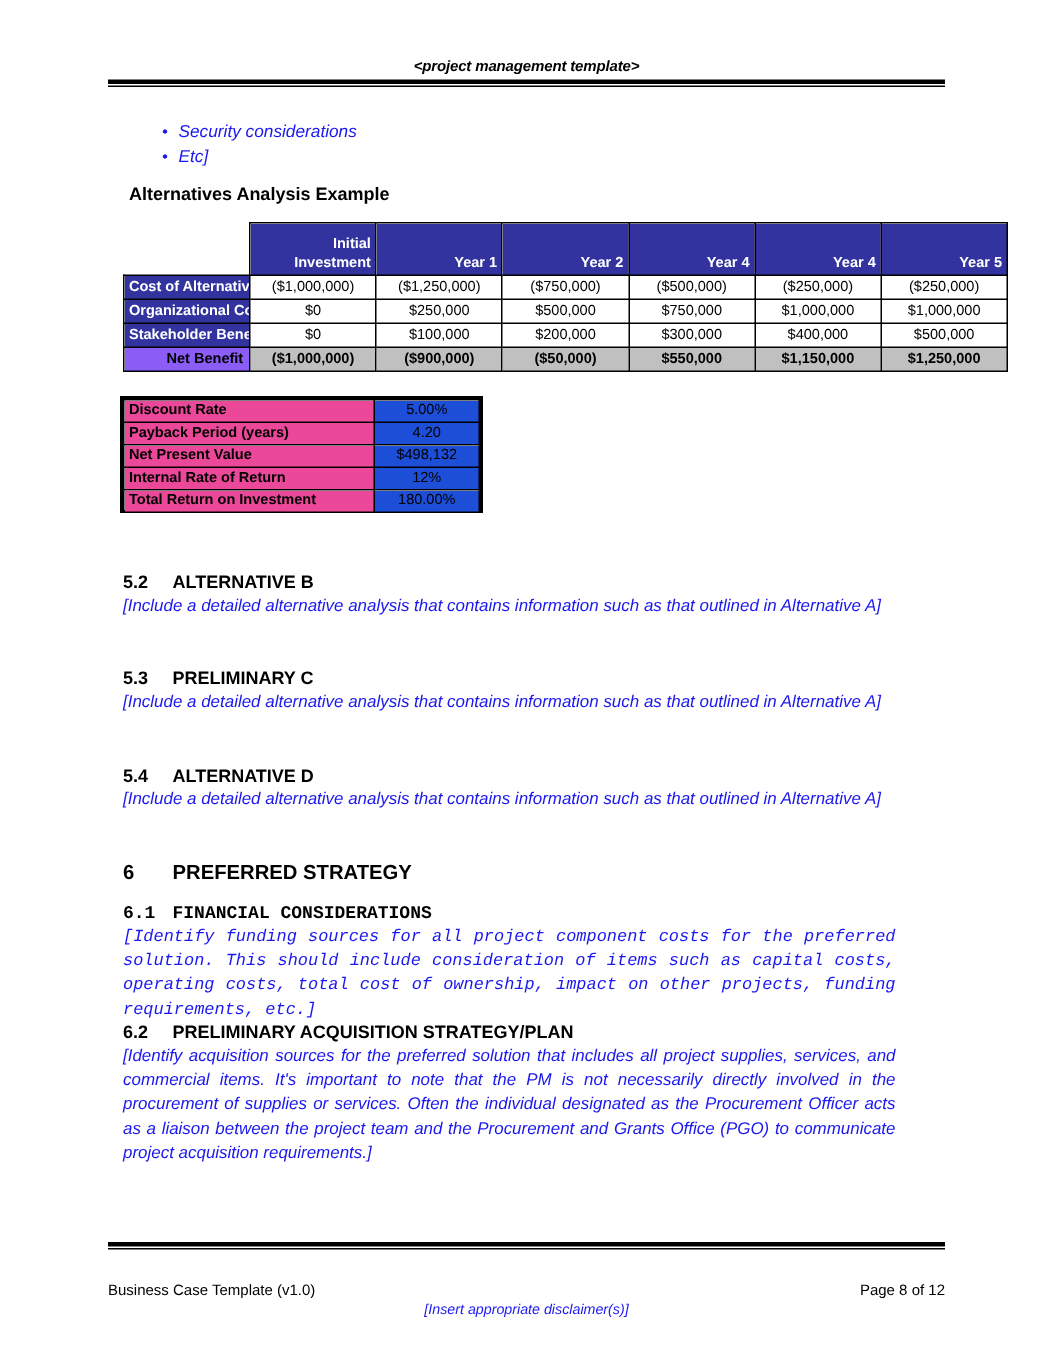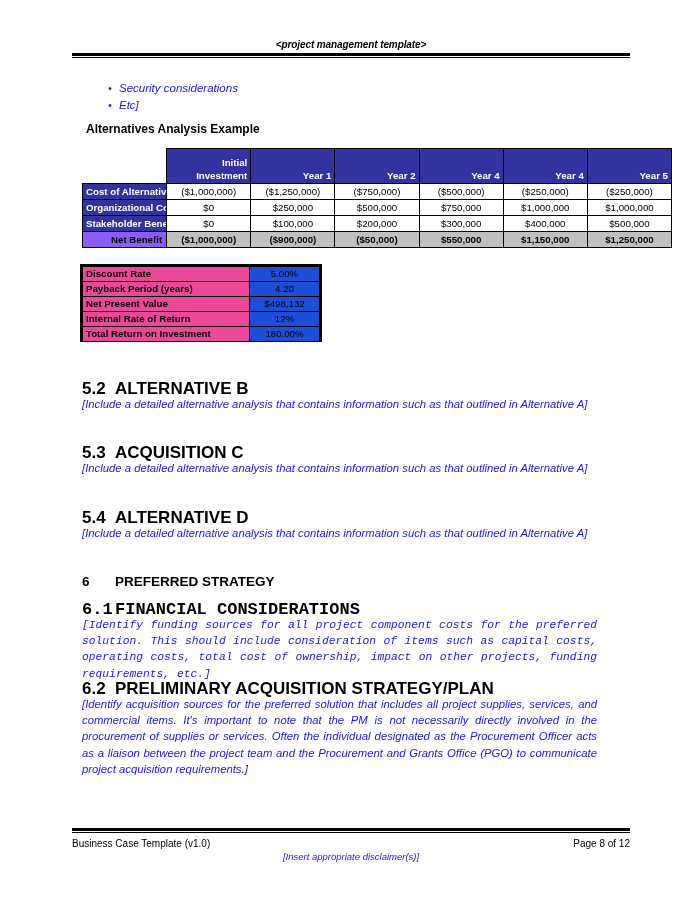--- a/index.html
+++ b/index.html
@@ -180,21 +180,21 @@
   }
 
   
   .section {
     position: absolute;
     left: 82px;
     width: 548px;
   }
   .h2 {
     display: flex;
-    font-size: 17px;
+    font-size: 12px;
     font-weight: bold;
     color: #000000;
     line-height: 15px;
   }
   .h2 .num {
     width: 33px;
     flex: 0 0 33px;
   }
   .h1 {
     display: flex;
@@ -227,21 +227,21 @@
   .doc-footer-rule {
     border-top: 3px solid #000000;
     border-bottom: 1px solid #000000;
     height: 1px;
     font-size: 0;
     line-height: 0;
   }
   .doc-footer-row {
     display: flex;
     justify-content: space-between;
-    margin-top: 5px;
+    margin-top: 22px;
     font-size: 10px;
     color: #000000;
   }
   .doc-footer-disclaimer {
     text-align: center;
     margin-top: 2px;
     font-size: 9.5px;
     font-style: italic;
     color: #1a17ef;
   }
@@ -354,21 +354,21 @@
     <div class="h2">
       <span class="num">5.2</span>
       <span>ALTERNATIVE B</span>
     </div>
     <div class="para">[Include a detailed alternative analysis that contains information such as that outlined in Alternative A]</div>
   </div>
 
   <div class="section" style="top:445px;">
     <div class="h2">
       <span class="num">5.3</span>
-      <span>ACQUISITION C</span>
+      <span>PRELIMINARY C</span>
     </div>
     <div class="para">[Include a detailed alternative analysis that contains information such as that outlined in Alternative A]</div>
   </div>
 
   <div class="section" style="top:510px;">
     <div class="h2">
       <span class="num">5.4</span>
       <span>ALTERNATIVE D</span>
     </div>
     <div class="para">[Include a detailed alternative analysis that contains information such as that outlined in Alternative A]</div>

